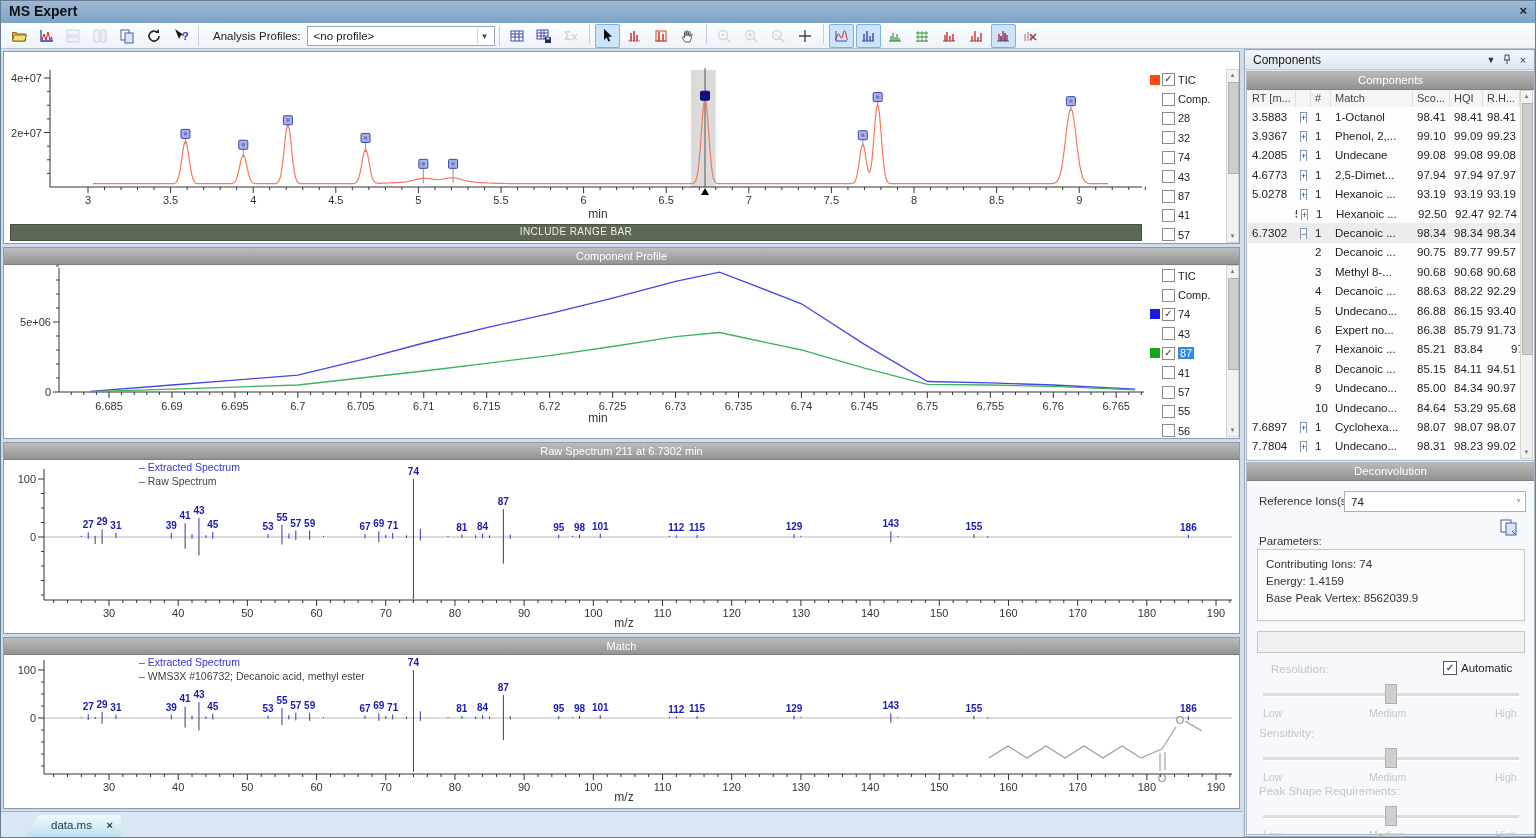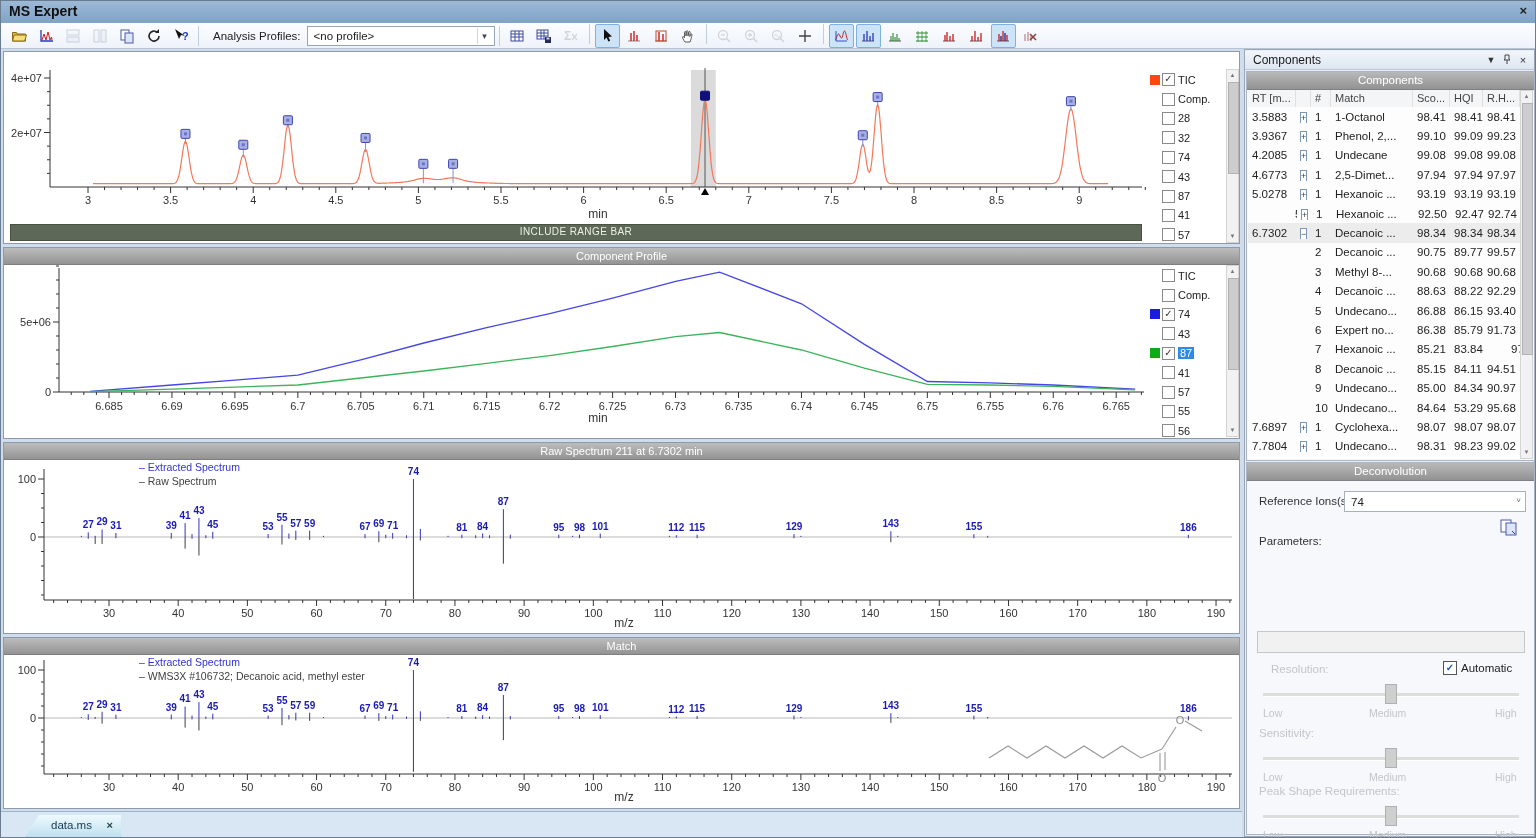--- a/index.html
+++ b/index.html
@@ -1298,20 +1298,25 @@
         <span class="chv">˅</span>
       </span>
       <span style="position:absolute;left:252px;top:56px;">
         <svg width="20" height="18" viewBox="0 0 20 18">
             <rect x="2" y="1" width="10" height="12" fill="#fff" stroke="#4a5aa8"></rect>
             <rect x="7" y="4" width="10" height="12" fill="#dce6f8" stroke="#4a5aa8"></rect>
             <path d="M13 12l3 3" stroke="#2a3a98"></path>
           </svg>
       </span>
       <span class="dlabel" style="left:12px;top:72px;">Parameters:</span>
+      <div class="parambox" id="parambox" style="left:10px;top:86px;width:268px;height:72px;">
+          <div>Contributing Ions: 74</div>
+          <div>Energy: 1.4159</div>
+          <div>Base Peak Vertex: 8562039.9</div>
+        </div>
       <div class="emptybar" style="left:10px;top:168px;width:268px;height:22px;"></div>
       <span class="autochk" style="left:196px;top:198px;">
         <span class="box">✓</span>
         <span>Automatic</span>
       </span>
       <div id="sliders">
           <span class="dlabel dis" style="left: 12px; top: 200px; margin-left: 12px;">Resolution:</span>
           <div class="strack" style="left: 16px; top: 230px; width: 256px;"></div>
           <div class="sthumb2" style="left: 138px; top: 221px;"></div>
           <span class="smark" style="top: 244px; left: 16px;">Low</span>

